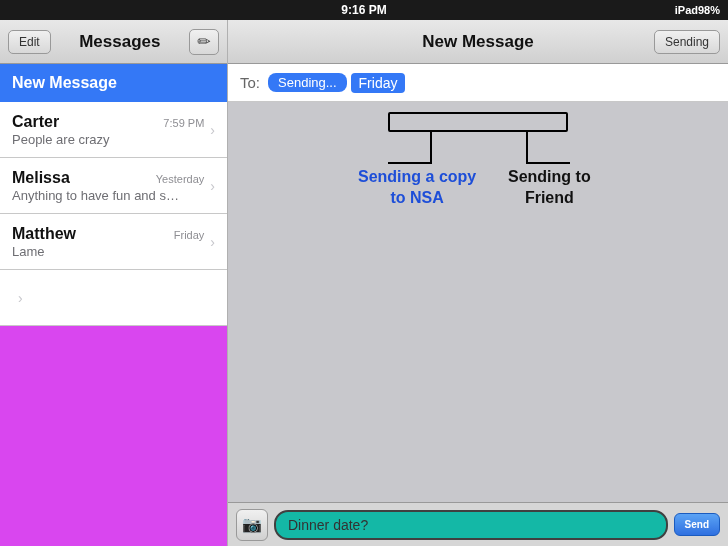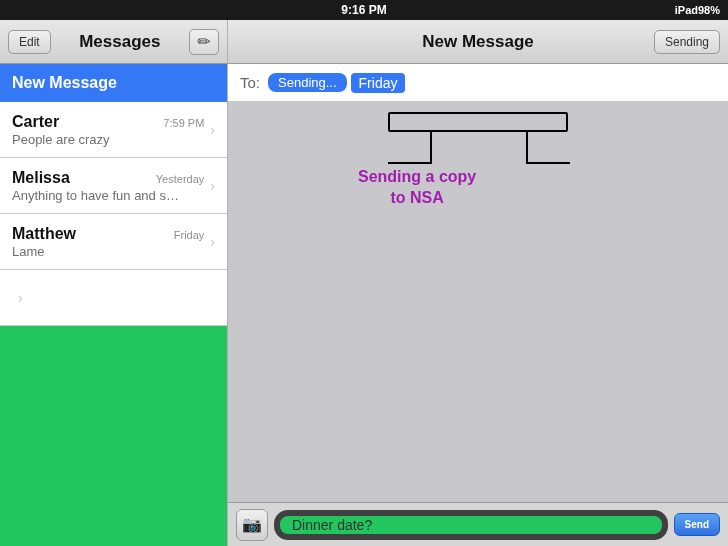--- a/index.html
+++ b/index.html
@@ -12,21 +12,21 @@
       padding: 0 8px; color: white; font-size: 11px; font-weight: 600;
     }
     .status-left { display: flex; align-items: center; gap: 4px; }
     .status-center { position: absolute; left: 50%; transform: translateX(-50%); font-size: 12px; font-weight: 600; }
     .status-right { display: flex; align-items: center; gap: 4px; font-size: 11px; }
 
     
     .main-container { display: flex; width: 728px; height: 526px; }
 
     
-    .sidebar { width: 228px; height: 526px; background: #22c55e; border-right: 1px solid #b0b0b0; display: flex; flex-direction: column; }
+    .sidebar { width: 228px; height: 526px; background: #d946ef; border-right: 1px solid #b0b0b0; display: flex; flex-direction: column; }
     .sidebar-header { height: 44px; background: linear-gradient(180deg, #e8e8e8 0%, #d0d0d0 100%); border-bottom: 1px solid #999; display: flex; align-items: center; justify-content: space-between; padding: 0 8px; }
     .edit-btn { background: linear-gradient(180deg, #f0f0f0, #d8d8d8); border: 1px solid #999; border-radius: 5px; padding: 4px 10px; font-size: 12px; color: #333; cursor: pointer; }
     .sidebar-title { font-size: 17px; font-weight: 600; color: #111; }
     .compose-btn { width: 30px; height: 26px; background: linear-gradient(180deg, #f0f0f0, #d8d8d8); border: 1px solid #999; border-radius: 5px; display: flex; align-items: center; justify-content: center; cursor: pointer; }
     .compose-icon { font-size: 16px; color: #444; }
 
     .new-message-item { background: #3478f6; padding: 10px 12px; }
     .new-message-label { color: white; font-size: 16px; font-weight: 600; }
 
     .conversation-list { flex: 1; overflow-y: auto; }
@@ -54,27 +54,27 @@
     .message-area { flex: 1; background: #c8c8cc; position: relative; overflow: hidden; }
 
     
     .annotation-container { position: absolute; top: 10px; left: 50%; transform: translateX(-50%); width: 340px; }
     .annotation-lines { position: relative; width: 340px; height: 130px; }
     .annotation-box { border: 2px solid black; border-radius: 2px; width: 180px; height: 20px; position: absolute; top: 0; left: 80px; }
     .left-bracket { position: absolute; top: 20px; left: 122px; width: 2px; height: 30px; background: black; }
     .left-bracket-h { position: absolute; top: 50px; left: 80px; width: 44px; height: 2px; background: black; }
     .right-bracket { position: absolute; top: 20px; left: 218px; width: 2px; height: 30px; background: black; }
     .right-bracket-h { position: absolute; top: 50px; left: 218px; width: 44px; height: 2px; background: black; }
-    .ann-left { position: absolute; top: 55px; left: 50px; font-size: 16px; font-weight: 700; color: #a21caf; text-align: center; line-height: 1.3; }
+    .ann-left { position: absolute; top: 55px; left: 50px; font-size: 16px; font-weight: 700; color: #1d4ed8; text-align: center; line-height: 1.3; }
     .ann-right { position: absolute; top: 55px; left: 200px; font-size: 16px; font-weight: 700; color: #111; text-align: center; line-height: 1.3; }
 
     
     .input-bar { height: 44px; background: #d6d6d6; border-top: 1px solid #999; display: flex; align-items: center; padding: 0 8px; gap: 6px; }
     .camera-btn { width: 32px; height: 32px; background: linear-gradient(180deg, #f0f0f0, #d0d0d0); border: 1px solid #999; border-radius: 6px; display: flex; align-items: center; justify-content: center; cursor: pointer; font-size: 16px; }
-    .message-input { flex: 1; height: 30px; background: #22c55e; border: 6px solid #404040; border-radius: 14px; padding: 4px 12px; font-size: 14px; color: #333; }
+    .message-input { flex: 1; height: 30px; background: #14b8a6; border: 2px solid #404040; border-radius: 14px; padding: 4px 12px; font-size: 14px; color: #333; }
     .send-btn { background: linear-gradient(180deg, #5ba3f5, #2f70e0); border: 1px solid #1a5bbf; border-radius: 6px; padding: 5px 10px; color: white; font-size: 10px; font-weight: 600; cursor: pointer; }
   </style>
 </head>
 <body>
 
 <div class="status-bar">
   <div class="status-left">
     <span>iPad</span>
   </div>
   <span class="status-center">9:16 PM</span>
@@ -162,20 +162,21 @@
           <div class="left-bracket"></div>
 
           <div class="left-bracket-h"></div>
 
           <div class="right-bracket"></div>
 
           <div class="right-bracket-h"></div>
 
           <div class="ann-left">Sending a copy<br>to NSA</div>
 
+          <div class="ann-right">Sending to<br>Friend</div>
         </div>
       </div>
     </div>
 
     <div class="input-bar">
       <div class="camera-btn">📷</div>
       <input class="message-input" type="text" value="Dinner date?" style="">
       <button class="send-btn">Send</button>
     </div>
   </div>

